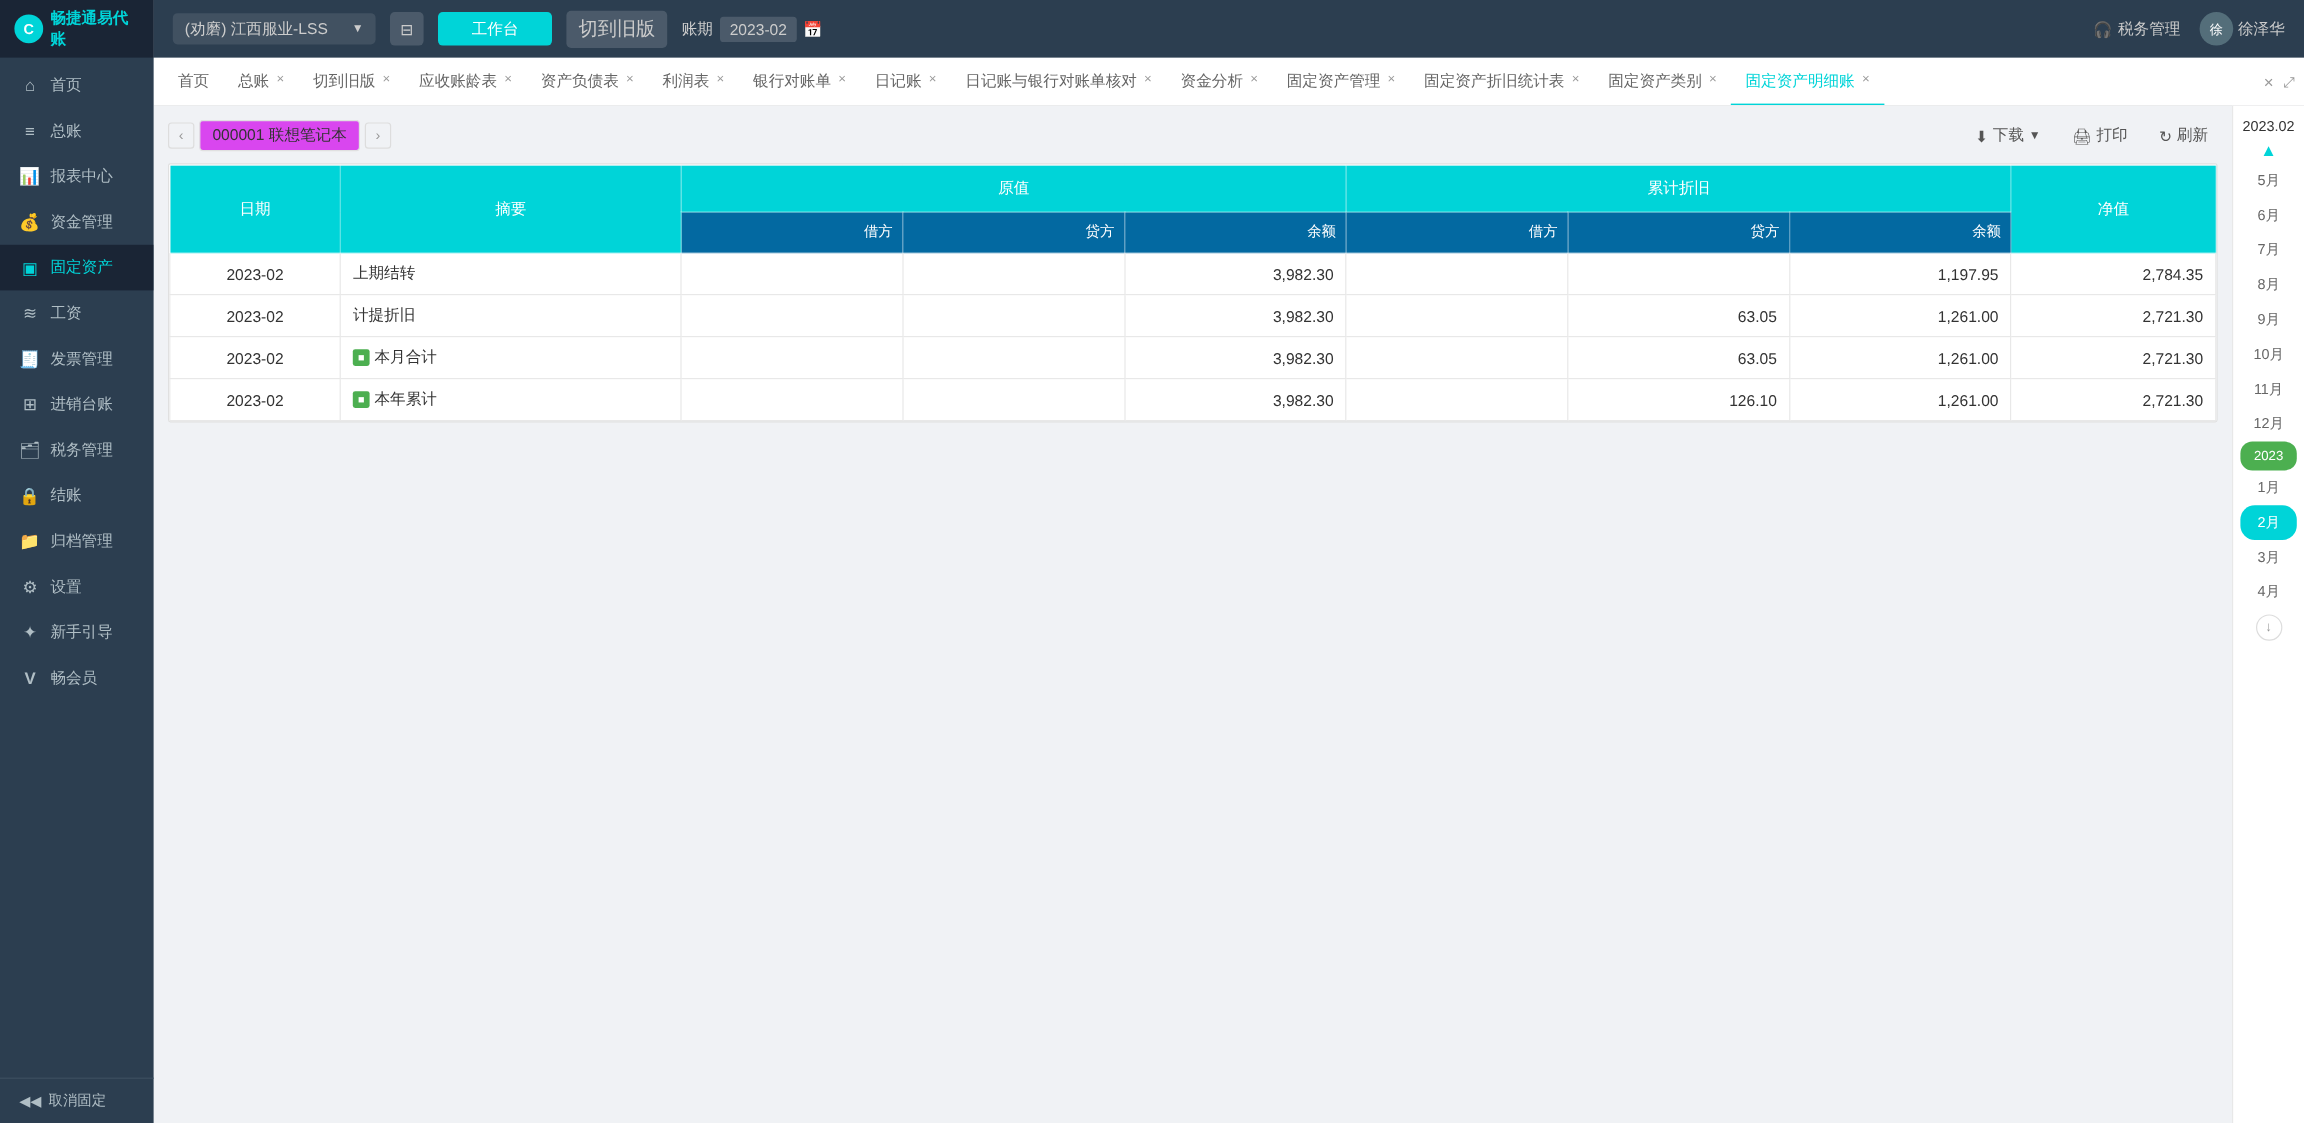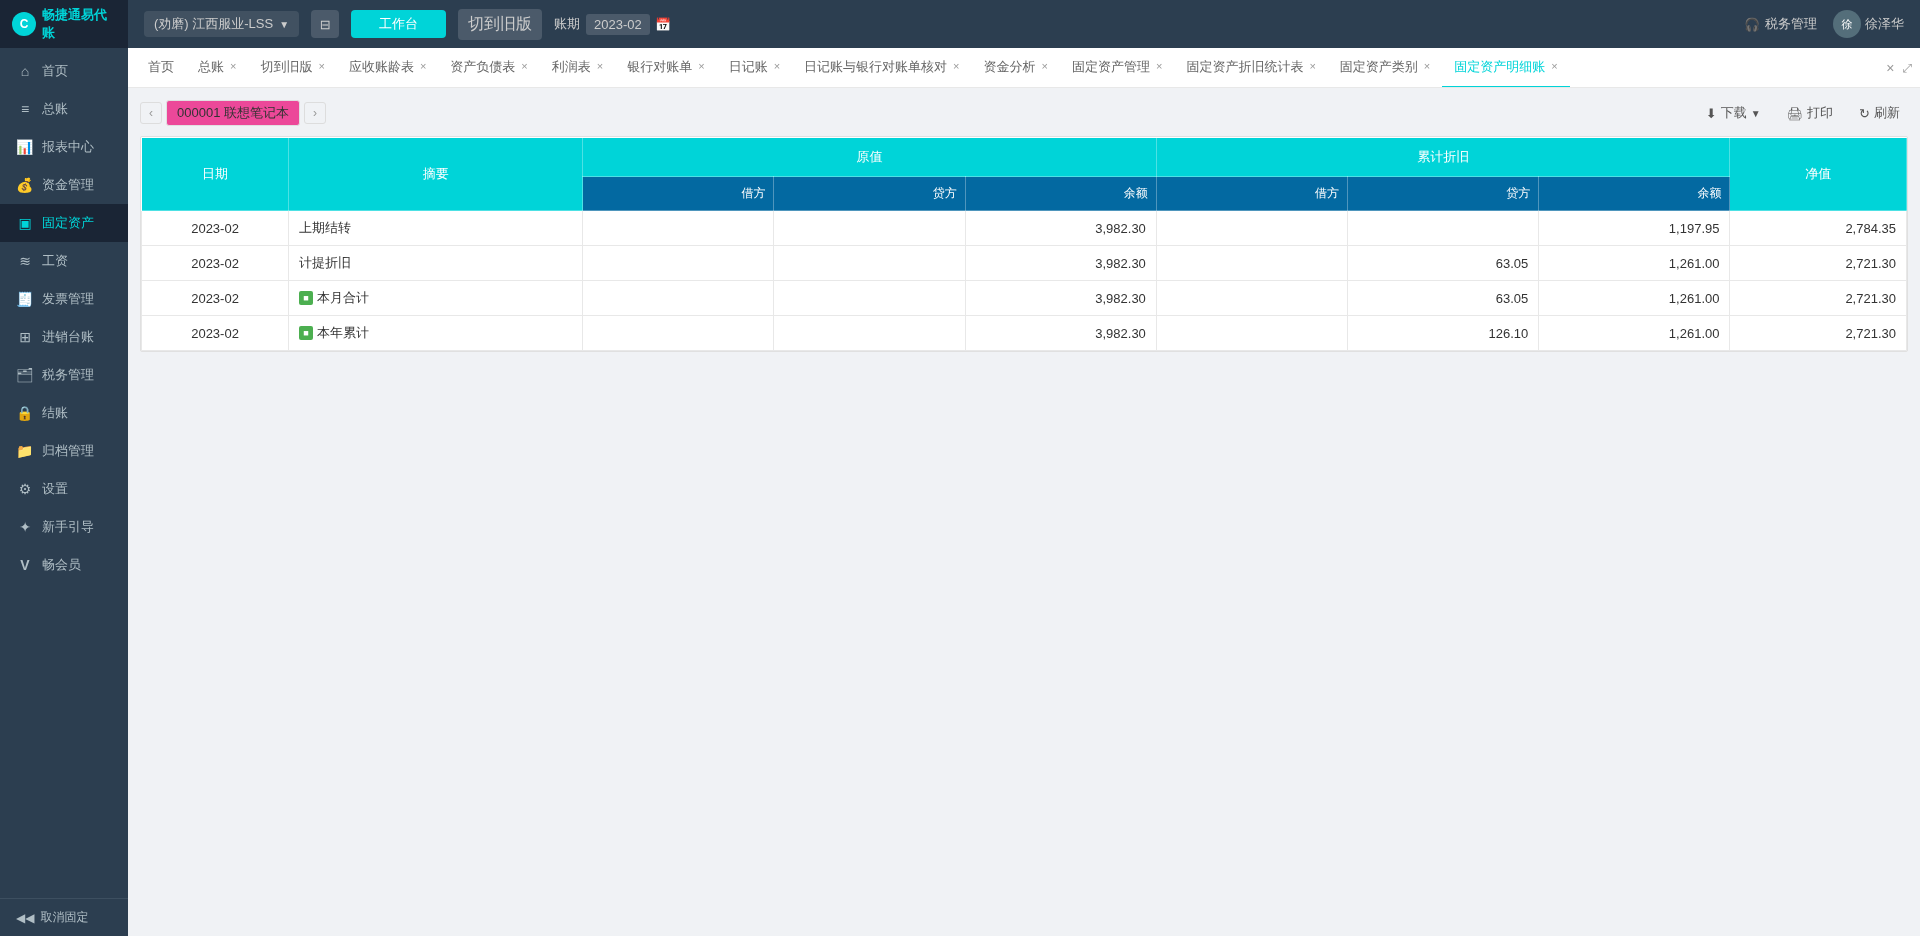--- a/index.html
+++ b/index.html
@@ -68,21 +68,21 @@
       background: #2c3e50;
       display: flex;
       align-items: center;
       padding: 0 16px;
       gap: 12px;
       flex-shrink: 0;
     }
     .topbar-company {
       display: flex;
       align-items: center;
-      gap: 6px;
+      gap: 20px;
       color: #ccc;
       font-size: 13px;
       background: rgba(255,255,255,0.1);
       padding: 4px 10px;
       border-radius: 4px;
       cursor: pointer;
     }
     .topbar-icon-btn {
       width: 28px; height: 28px;
       background: rgba(255,255,255,0.15);
@@ -213,21 +213,21 @@
     .breadcrumb-nav-btn {
       width: 22px; height: 22px;
       border: 1px solid #ddd;
       border-radius: 3px;
       display: flex; align-items: center; justify-content: center;
       cursor: pointer;
       color: #999;
       font-size: 12px;
     }
     .breadcrumb-item {
-      background: #ec4899;
+      background: #d946ef;
       border: 1px solid #e0e0e0;
       border-radius: 3px;
       padding: 3px 10px;
       font-size: 13px;
       color: #333;
     }
     .breadcrumb-actions {
       margin-left: auto;
       display: flex;
       align-items: center;
@@ -638,14 +638,34 @@
     <td class="num"></td>
     <td class="num">126.10</td>
     <td class="num">1,261.00</td>
     <td class="num">2,721.30</td>
   </tr>
             </tbody>
         </table>
       </div>
     </div>
 
+    <div class="right-timeline">
+      <div class="timeline-year-label">2023.02</div>
+      <div class="timeline-nav">
+        <div class="timeline-nav-btn">▲</div>
+      </div>
+      <div class="timeline-month">5月</div>
+      <div class="timeline-month">6月</div>
+      <div class="timeline-month">7月</div>
+      <div class="timeline-month">8月</div>
+      <div class="timeline-month">9月</div>
+      <div class="timeline-month">10月</div>
+      <div class="timeline-month">11月</div>
+      <div class="timeline-month">12月</div>
+      <div class="timeline-month year-marker">2023</div>
+      <div class="timeline-month">1月</div>
+      <div class="timeline-month active">2月</div>
+      <div class="timeline-month">3月</div>
+      <div class="timeline-month">4月</div>
+      <div class="timeline-scroll-btn">↓</div>
+    </div>
   </div>
 </div>
 
 </body></html>

